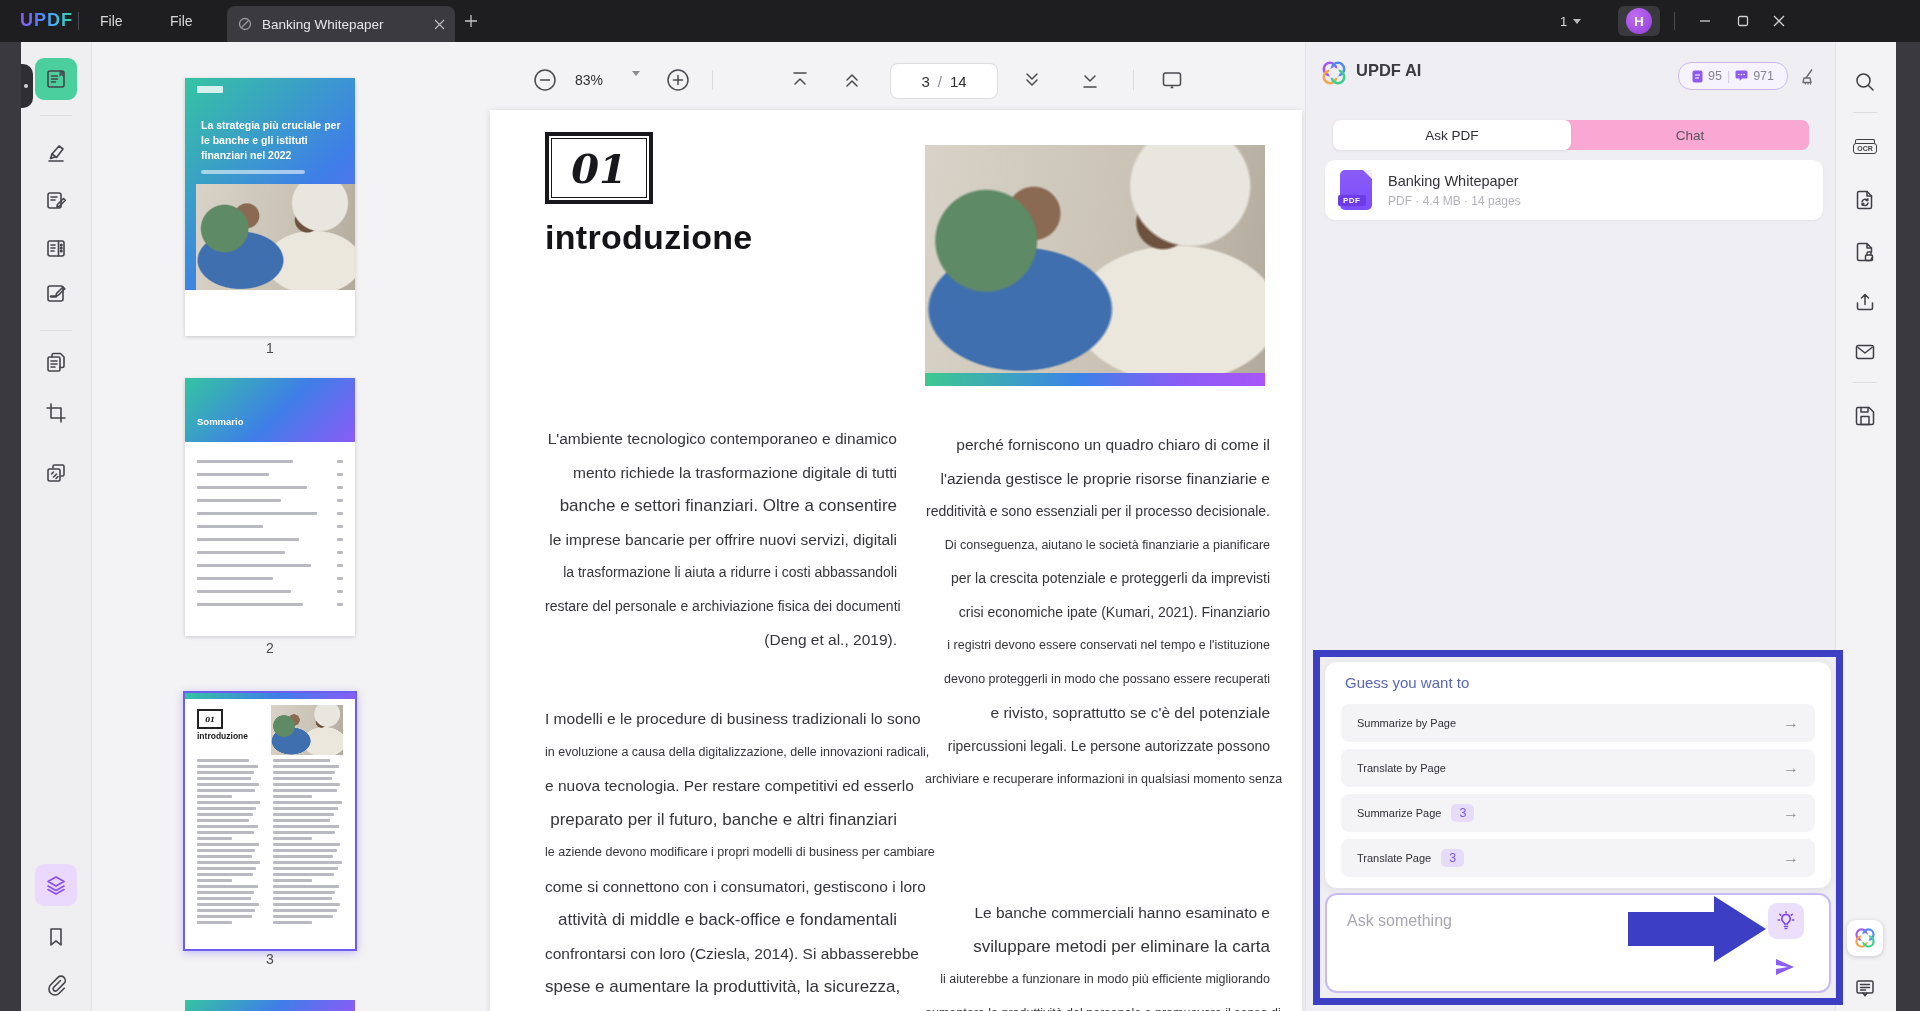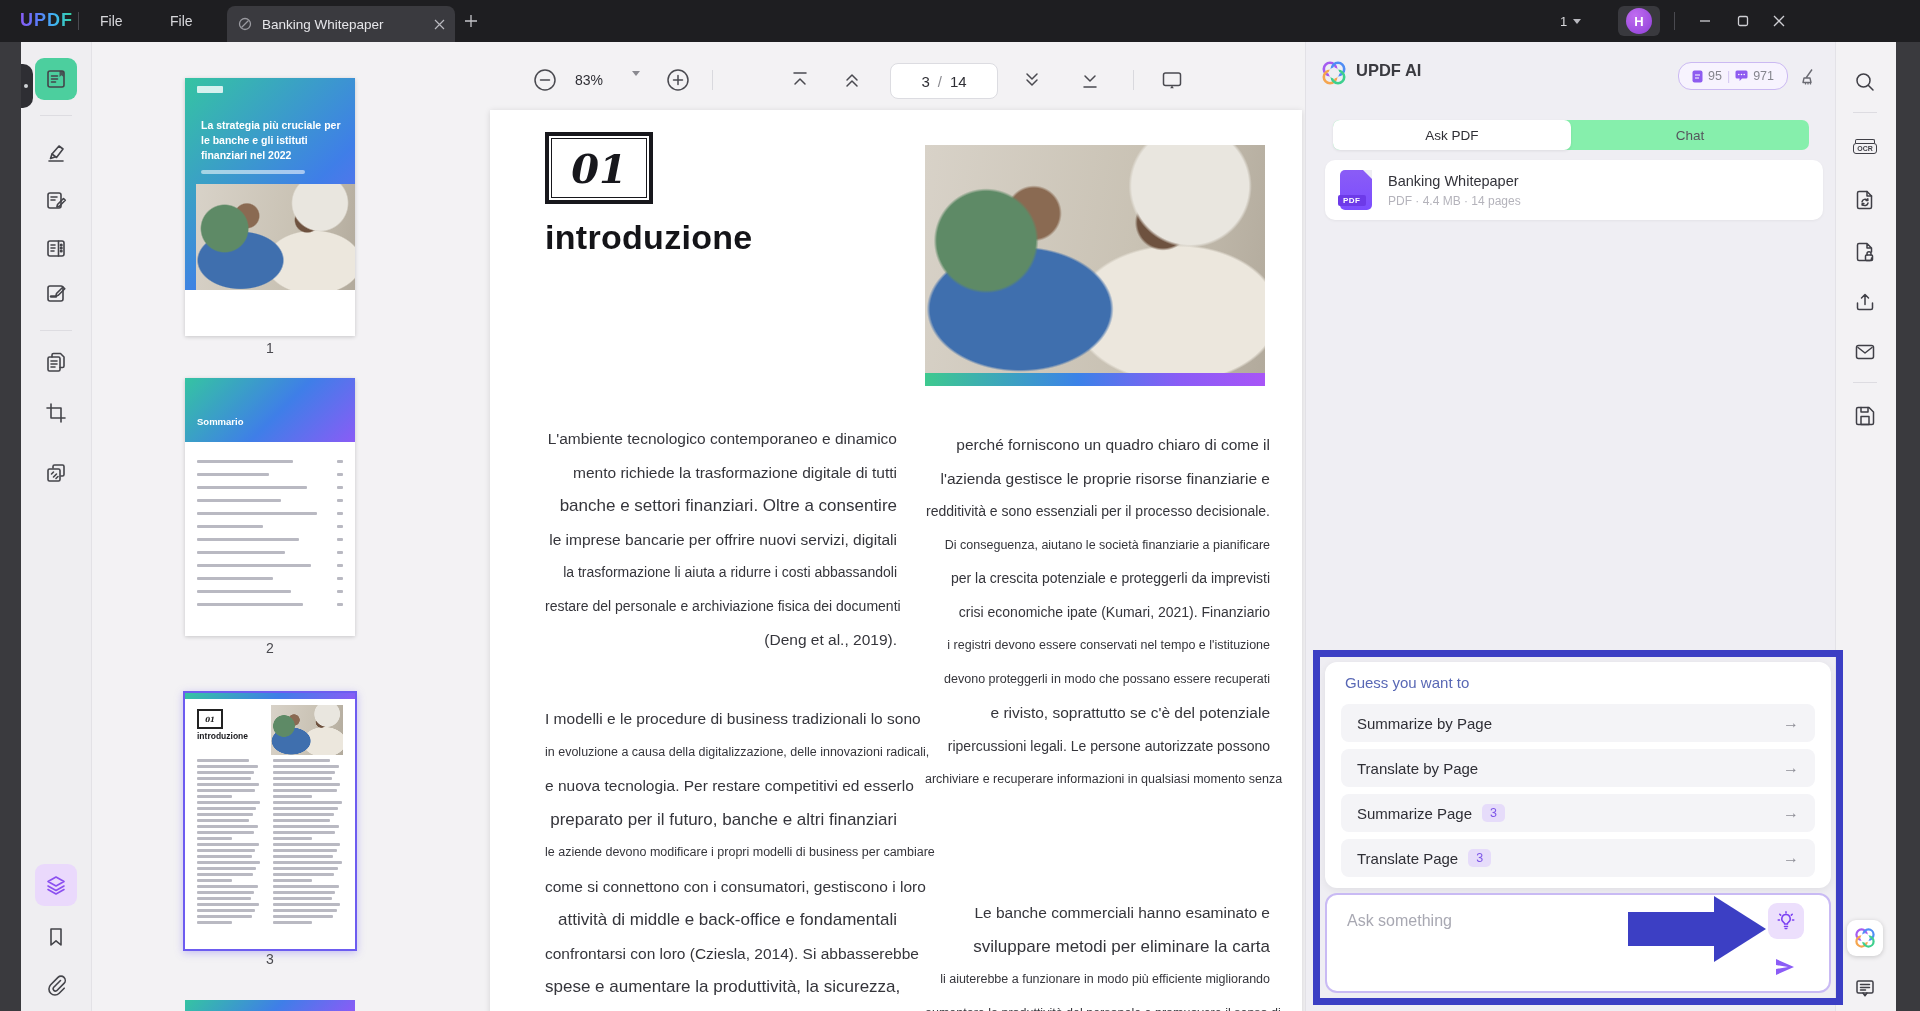--- a/index.html
+++ b/index.html
@@ -74,39 +74,39 @@
     background:linear-gradient(90deg,#3ec98f,#3b82e8 45%,#8a5cf6 75%,#a855f7);}
   .textcol{color:#35353b;}
   .textcol .line{height:33.5px;line-height:33.5px;white-space:nowrap;overflow:visible;text-align:right;}
   .line.lg{font-size:17px;}.line.md{font-size:15.5px;}.line.sm{font-size:14px;}.line.xs{font-size:12.5px;}
 
   
   #ai-panel{left:1305px;top:42px;width:530px;height:969px;background:#efeef3;border-left:1px solid #e2e1e6;}
   #ai-title{left:1356px;top:61px;font-size:16.5px;font-weight:700;color:#3a3a40;}
   #credit-pill{left:1678px;top:62px;width:108px;height:26px;border:1.2px solid #cbb9f2;background:#f7f3fe;border-radius:13px;
     display:flex;align-items:center;justify-content:center;gap:5px;font-size:12.5px;color:#85858d;}
-  #ai-tabs{left:1333px;top:120px;width:476px;height:30px;background:#86efac;border-radius:7px;display:flex;}
+  #ai-tabs{left:1333px;top:120px;width:476px;height:30px;background:#f9a8d4;border-radius:7px;display:flex;}
   .ai-tab{flex:1;display:flex;align-items:center;justify-content:center;font-size:13.5px;color:#55555c;}
   .ai-tab.active{background:#fff;border-radius:7px;color:#2f2f35;box-shadow:0 1px 3px rgba(0,0,0,.08);}
   #file-card{left:1325px;top:160px;width:498px;height:60px;background:#fff;border-radius:10px;box-shadow:0 1px 3px rgba(0,0,0,.05);
     display:flex;align-items:center;padding:0 15px;box-sizing:border-box;gap:16px;}
   #pdf-icon{width:32px;height:40px;background:linear-gradient(180deg,#8a5cf6,#7c4dff);border-radius:5px;position:relative;}
   #pdf-icon:before{content:"";position:absolute;right:0;top:0;border-style:solid;border-width:0 9px 9px 0;border-color:transparent #efeef3 transparent transparent;}
   #pdf-icon .pdf-lbl{position:absolute;left:-2px;bottom:4px;background:#6d3ae8;color:#fff;font-size:8px;font-weight:700;
     padding:1px 5px;border-radius:2px;letter-spacing:.5px;}
   #file-name{font-size:14.5px;color:#33333a;}
   #file-meta{font-size:12px;color:#b4b3bb;margin-top:5px;}
 
   
   #annotation-border{left:1313px;top:650px;width:530px;height:355px;border:7px solid #3c3fc4;box-sizing:border-box;z-index:30;pointer-events:none;}
   #guess-card{left:1325px;top:662px;width:506px;height:226px;background:#fff;border-radius:12px;box-shadow:0 2px 8px rgba(0,0,0,.07);}
   #guess-header{left:1345px;top:674px;font-size:15px;color:#5968b5;font-weight:500;}
   .sugg-row{left:1341px;width:474px;height:38px;background:#f4f4f7;border-radius:8px;display:flex;align-items:center;
     padding:0 16px;box-sizing:border-box;gap:10px;}
-  .sugg-label{font-size:15px;color:#2e2e35;}
+  .sugg-label{font-size:11px;color:#2e2e35;}
   .sugg-badge{background:#e6dcfa;color:#7e57e8;font-size:12.5px;border-radius:5px;padding:2px 8px;}
   .sugg-arrow{margin-left:auto;color:#8d8d96;font-size:16px;}
   .sugg-arrow:after{content:"\2192";}
   #ask-box{left:1325px;top:893px;width:506px;height:100px;background:#fff;border:2px solid #c9baf4;border-radius:12px;box-sizing:border-box;}
   #ask-input{position:absolute;left:18px;top:10px;width:300px;height:30px;border:none;outline:none;font-size:16px;
     font-family:"Liberation Sans",sans-serif;color:#3a3a40;background:transparent;}
   #ask-input::placeholder{color:#a8a8b2;}
   #bulb-btn{left:1768px;top:903px;width:36px;height:36px;background:#ecdffc;border-radius:9px;display:flex;align-items:center;justify-content:center;z-index:35;}
   #send-btn{left:1770px;top:953px;width:30px;height:28px;display:flex;align-items:center;justify-content:center;z-index:35;}
   #big-arrow-shaft{left:1628px;top:912px;width:88px;height:34px;background:#3c3fc4;z-index:34;}

